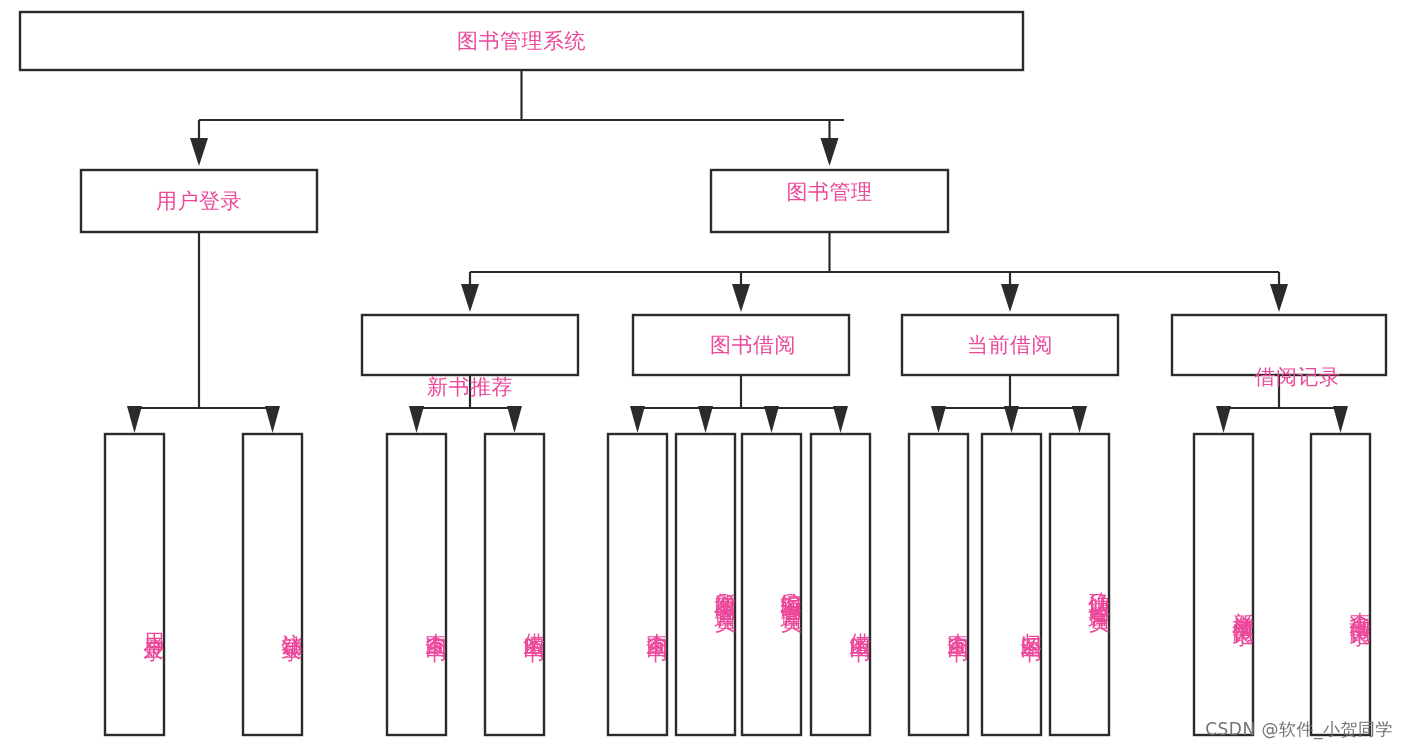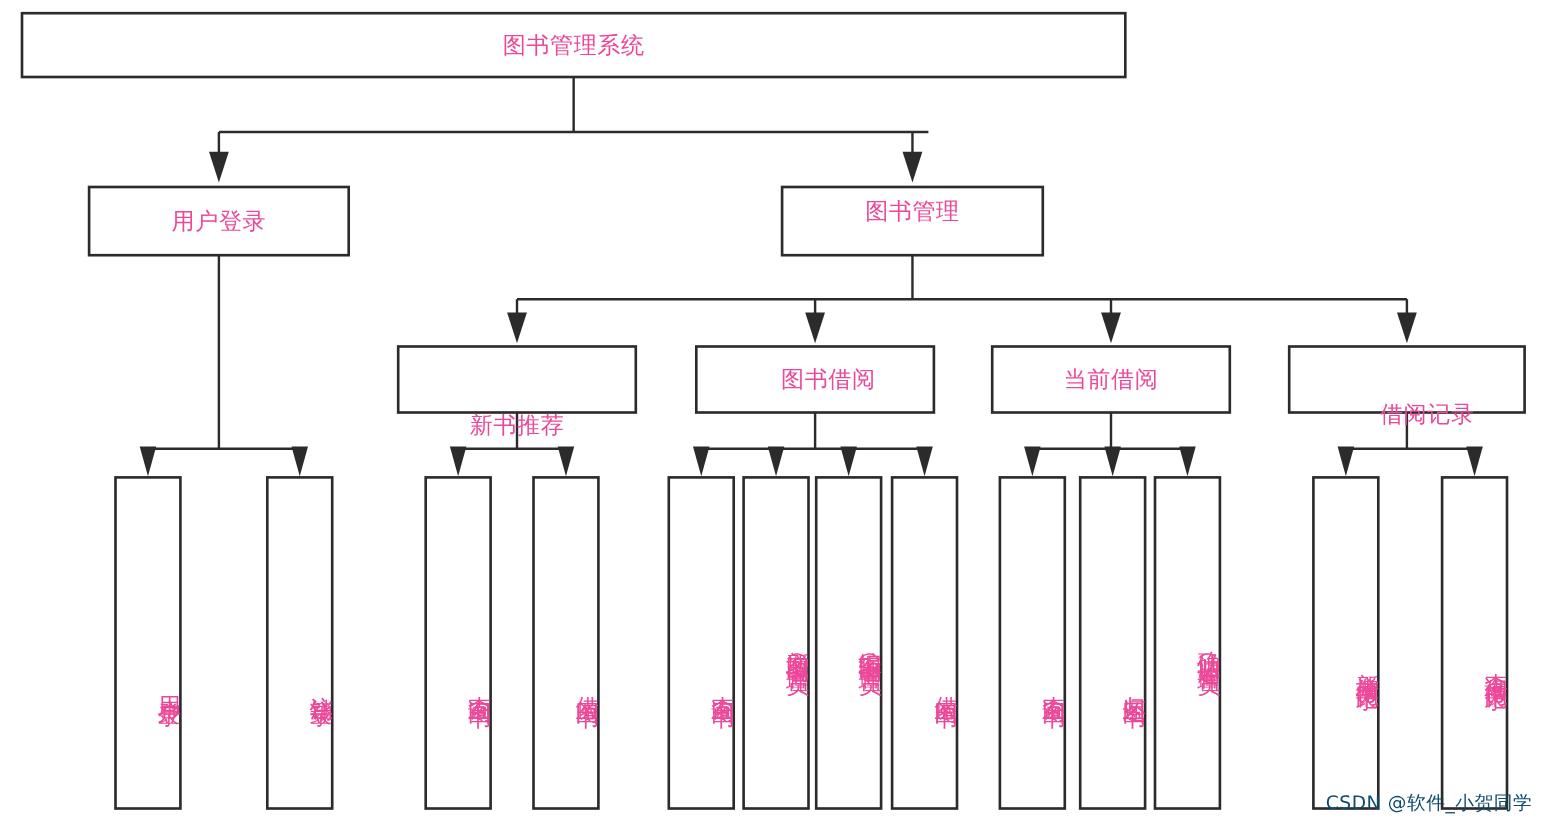--- a/index.html
+++ b/index.html
@@ -59,21 +59,21 @@
     padding-top: 4px;
     box-sizing: border-box;
   }
   .node-label.vertical.tall {
     align-items: flex-start;
   }
   #watermark {
     position: absolute;
     right: 12px;
     bottom: 6px;
-    color: #0c4a6e;
+    color: #737373;
     font-size: 17px;
     letter-spacing: 0.5px;
     white-space: nowrap;
     pointer-events: none;
   }
 </style>
 </head>
 <body>
 
 <div id="stage">

